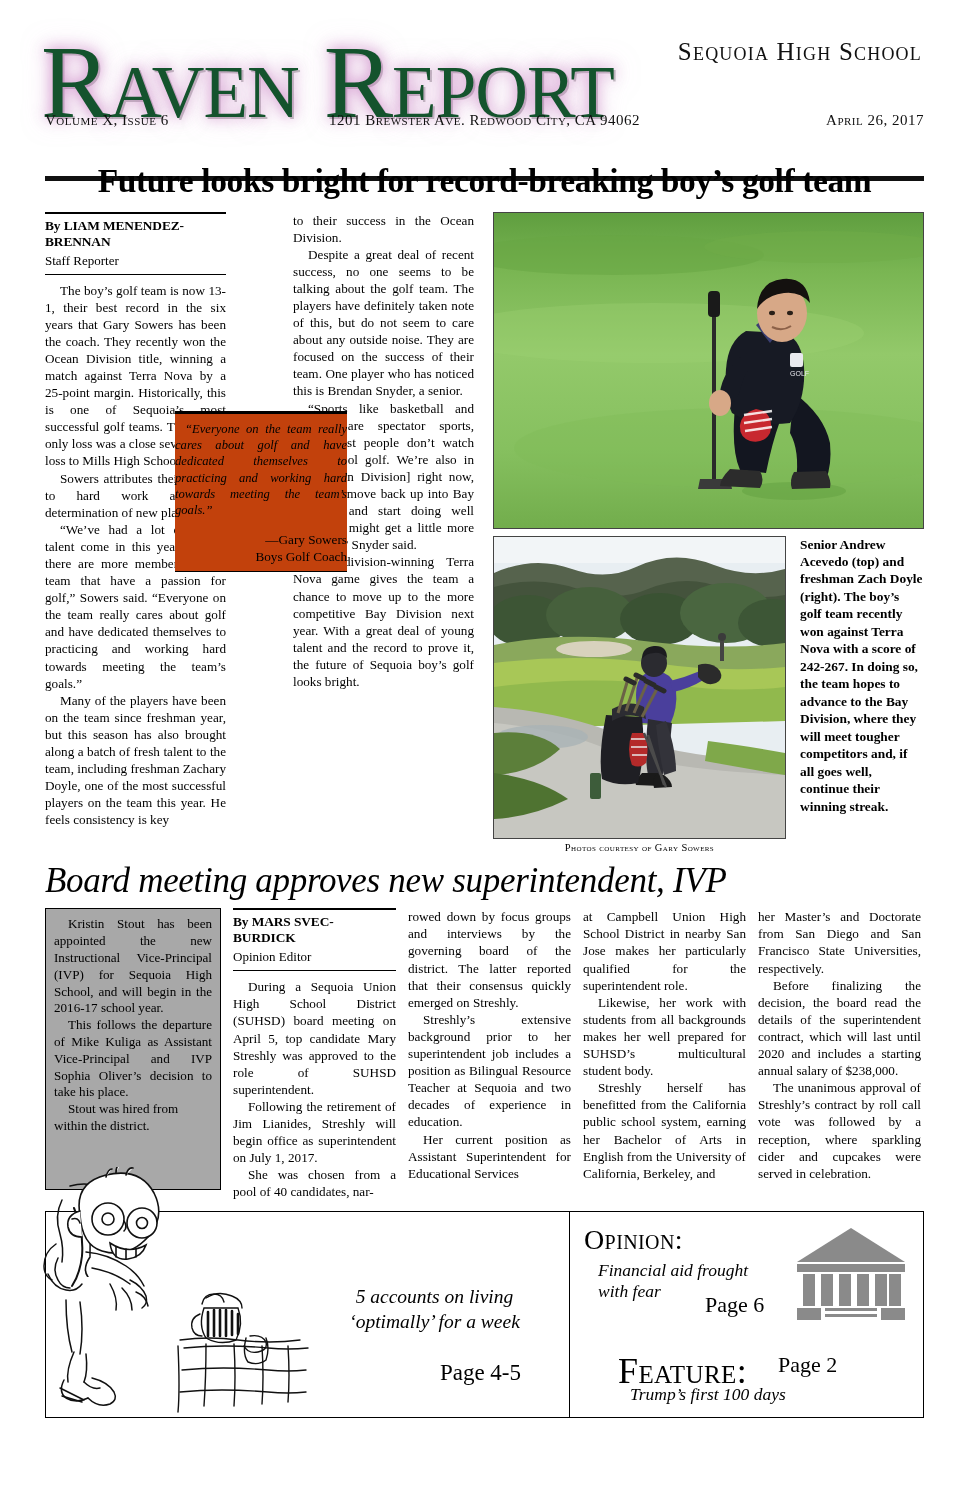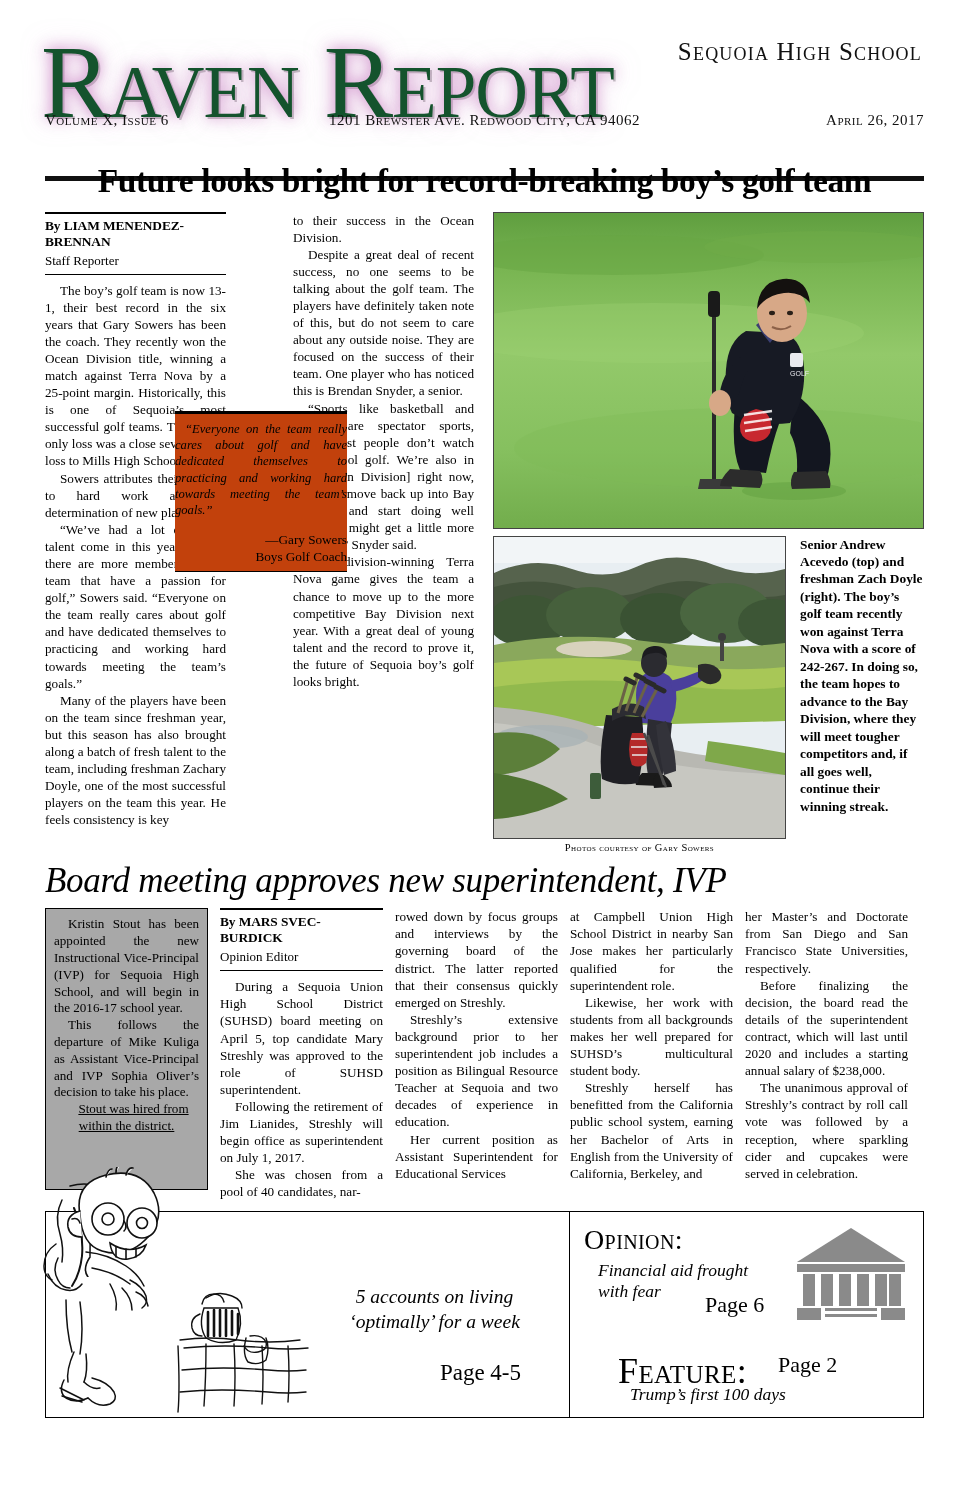--- a/index.html
+++ b/index.html
@@ -108,28 +108,28 @@
   .story2 { position: relative; margin-top: 9px; }
   .headline2 {
     font-family: "Liberation Serif", serif;
     font-style: italic; font-weight: 400;
     font-size: 35px; line-height: 1.08;
     letter-spacing: -0.3px;
     margin: 0 0 9px 0; white-space: nowrap;
   }
   .s2-grid { display: flex; gap: 12px; }
   .s2-col { width: 163px; }
-  .s2-col.first { width: 163px; }
+  .s2-col.first { width: 176px; }
   .graybox {
     background: #a8a8a8; border: 1.2px solid #000;
     padding: 7px 8px 6px; font-size: 13.1px; line-height: 1.285;
     text-align: justify; position: relative; min-height: 282px;
   }
   .graybox p { margin: 0; text-indent: 14px; }
-  .gb-right { text-align: center; text-indent: 0; text-decoration: underline; }
+  .gb-right { text-align: left; text-indent: 0; }
 
   
   .teaser {
     position: relative; margin-top: 10px;
     border: 1.6px solid #000; height: 207px;
     display: flex;
   }
   .teaser-left { width: 524px; position: relative; border-right: 1.4px solid #000; }
   .teaser-right { flex: 1; position: relative; }
 

